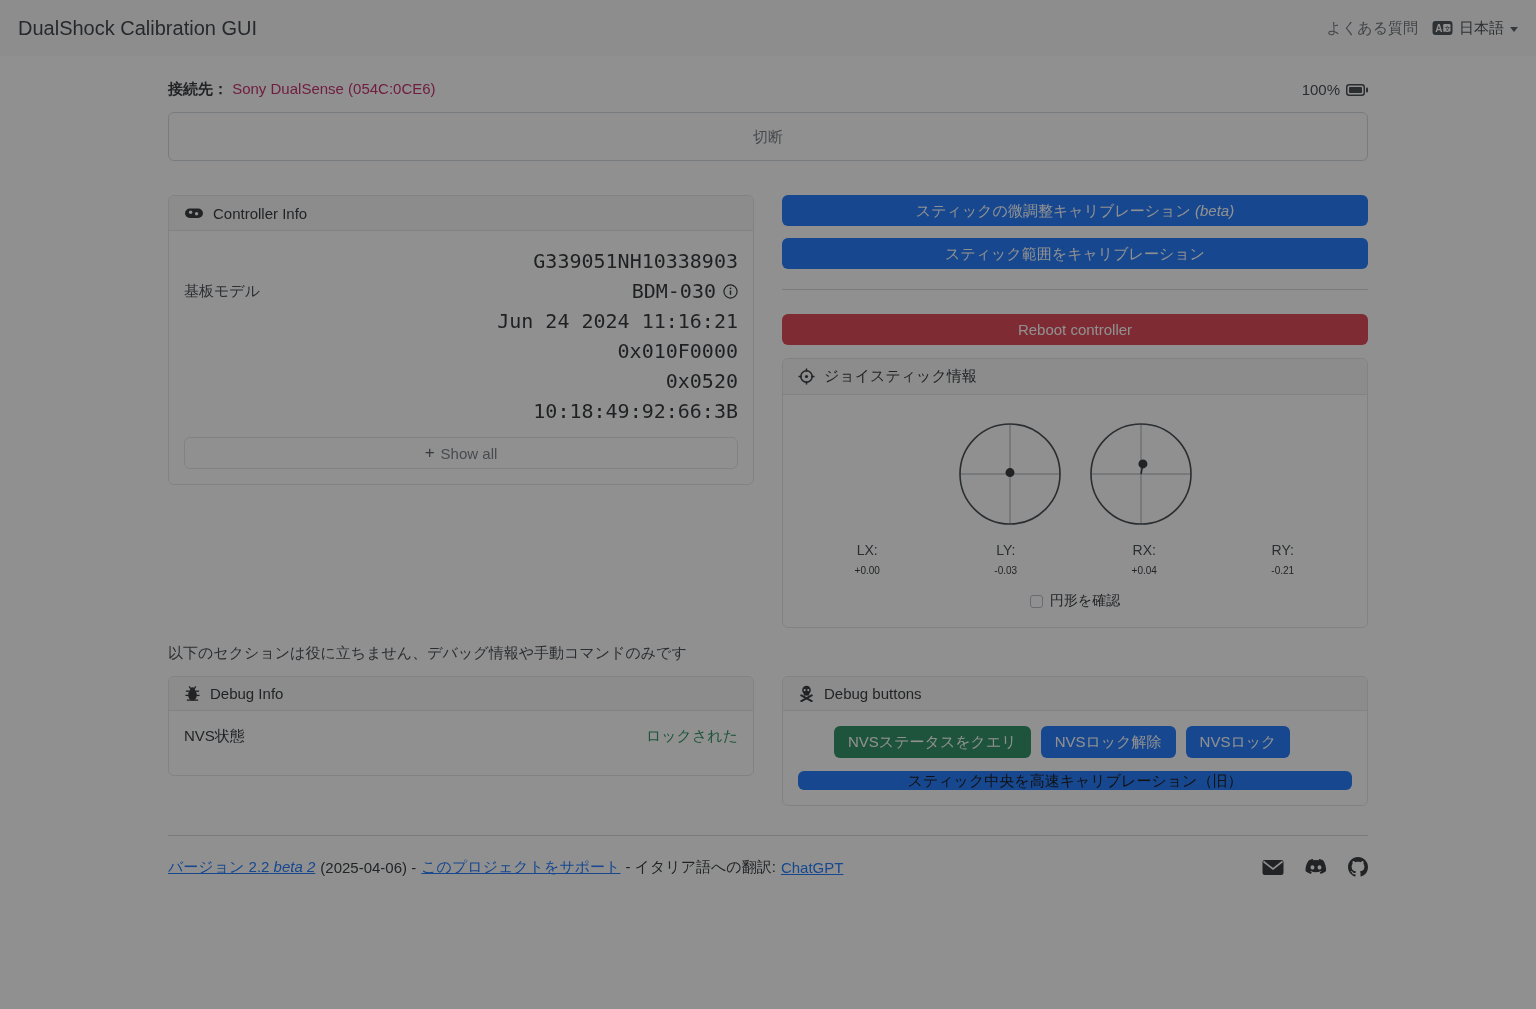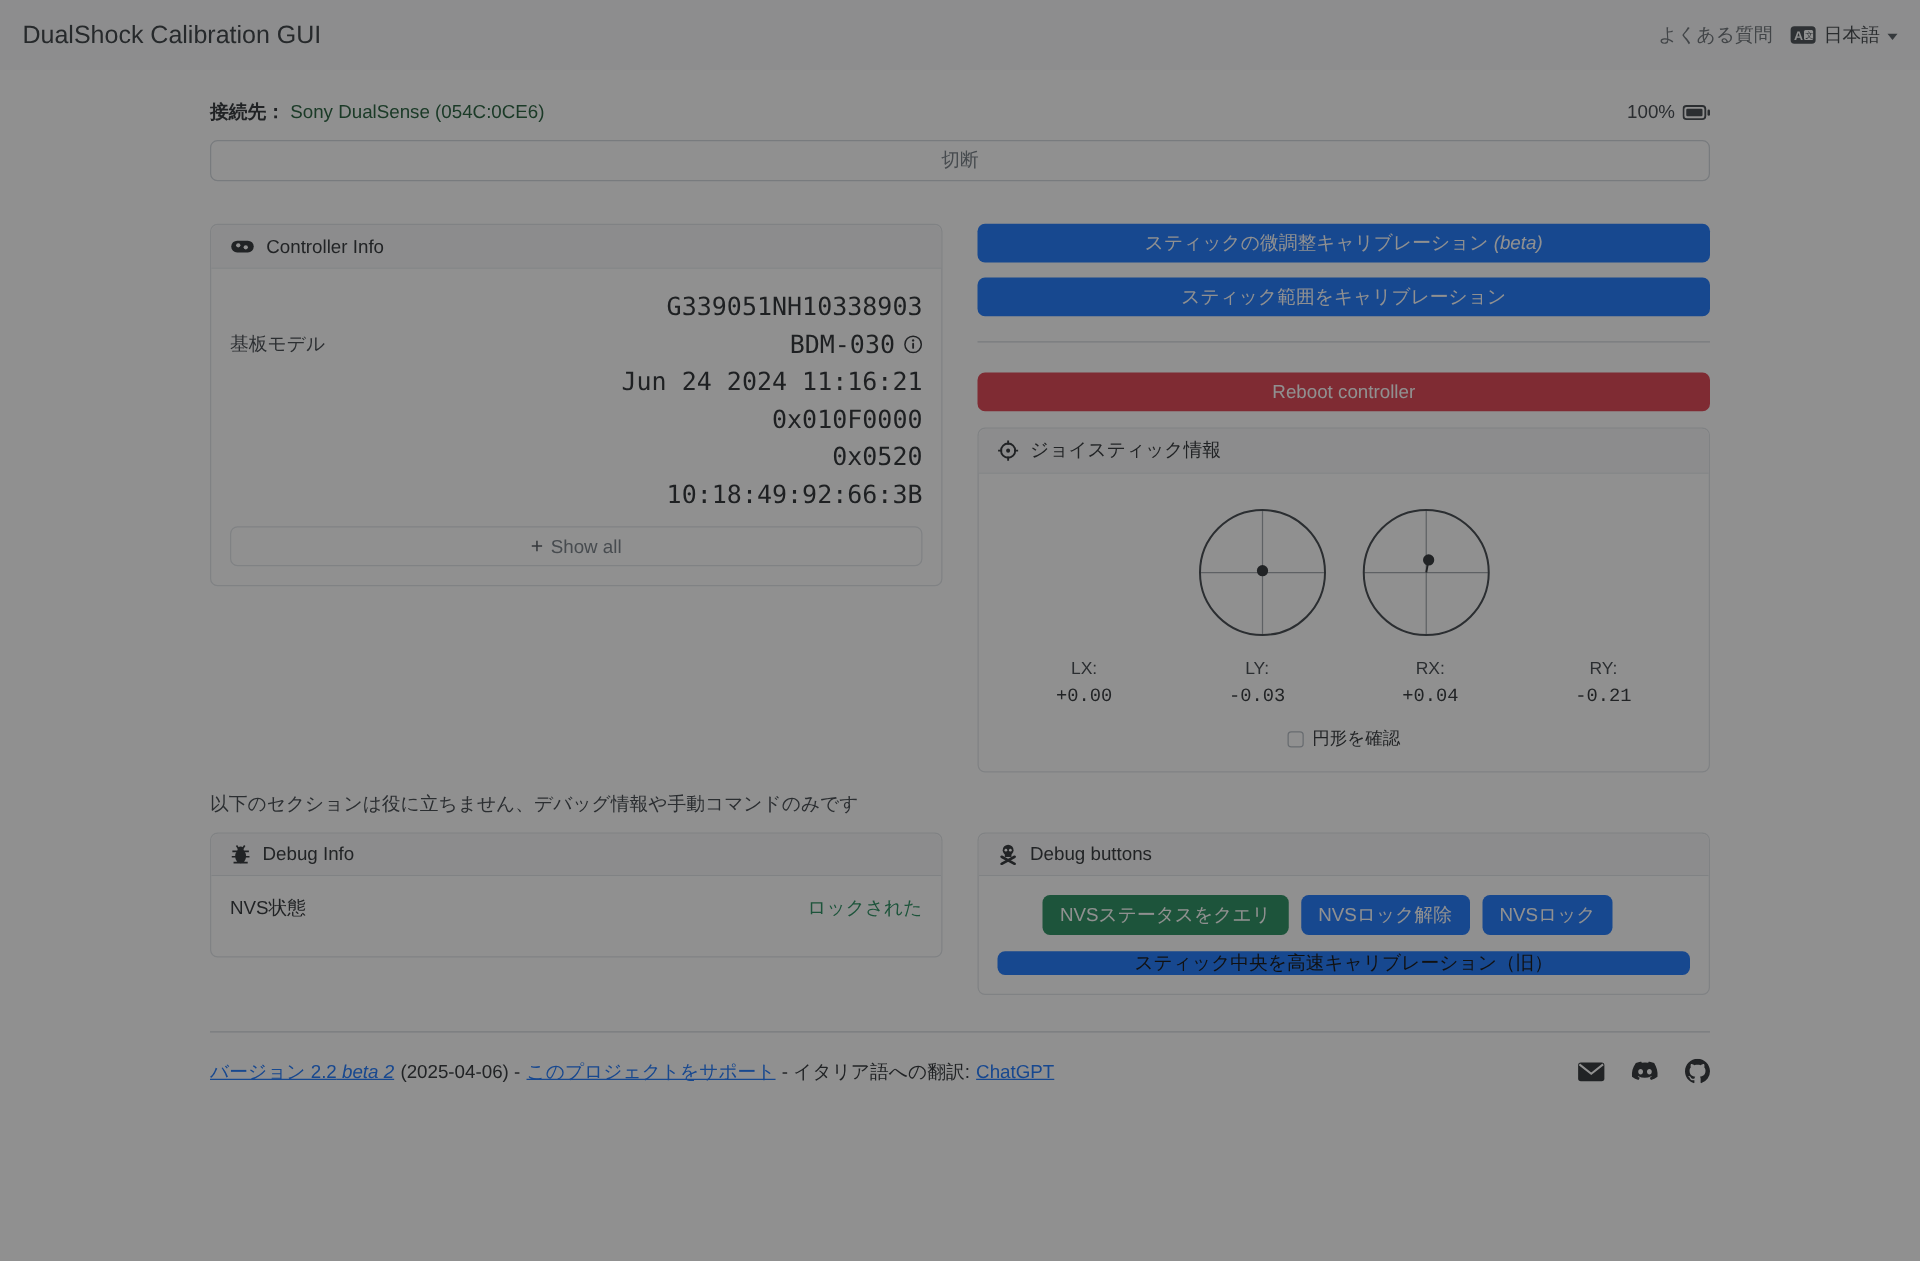--- a/index.html
+++ b/index.html
@@ -27,25 +27,25 @@
   .navbar-title{font-size:20px;color:#2b3035;}
   .nav-right{display:flex;align-items:center;gap:14px;}
   .faq-link{color:#62686e;text-decoration:none;cursor:pointer;}
   .lang-group{display:flex;align-items:center;gap:6px;color:#33383d;cursor:pointer;}
   .caret{width:0;height:0;border-left:4px solid transparent;border-right:4px solid transparent;
     border-top:5px solid #495057;margin-top:2px;}
   
   .container{width:1200px;margin:0 auto;padding-top:24px;}
   .conn-row{display:flex;justify-content:space-between;align-items:center;margin-bottom:13px;}
   .conn-label{font-weight:bold;}
-  .conn-device{color:#14532d;}
+  .conn-device{color:#be185d;}
   .battery-wrap{display:flex;align-items:center;gap:6px;color:#343a40;}
   .btn{display:block;border:none;border-radius:6px;font-size:15px;cursor:pointer;
     font-family:inherit;line-height:1;}
-  .btn-outline{width:100%;height:33px;background:transparent;border:1px solid #ced4da;color:var(--muted);}
+  .btn-outline{width:100%;height:49px;background:transparent;border:1px solid #ced4da;color:var(--muted);}
   .grid{display:grid;grid-template-columns:1fr 1fr;gap:28px;margin-top:34px;align-items:start;}
   
   .card{border:1px solid var(--border);border-radius:6px;background:#fff;}
   .card-header{padding:8px 15px;background:var(--header-bg);border-bottom:1px solid var(--border);
     border-radius:6px 6px 0 0;display:flex;align-items:center;gap:9px;}
   .card-body{padding:15px;}
   
   .info-row{display:flex;justify-content:space-between;align-items:center;height:30px;}
   .info-label{color:#343a40;}
   .info-value{font-family:"DejaVu Sans Mono","Liberation Mono",monospace;font-size:20px;
@@ -58,21 +58,21 @@
   .btn-stack{display:flex;flex-direction:column;gap:12px;}
   .btn-block{width:100%;height:31px;color:#fff;}
   .btn-primary{background:var(--primary);}
   .btn-danger{background:var(--danger);}
   .btn-disabled{background:transparent;border:1px solid #ced4da;color:var(--muted);cursor:default;}
   .sep{border:none;border-top:1px solid #cfd4d9;margin:20px 0 24px;}
   .joystick-card{margin-top:13px;}
   .stick-row{display:flex;justify-content:center;gap:27px;padding:12px 0 16px;}
   .axes-row{display:grid;grid-template-columns:repeat(4,1fr);text-align:center;}
   .axis-label{font-size:14px;color:#343a40;}
-  .axis-value{font-family:Liberation Mono, monospace;font-size:15px;margin-top:7px;}
+  .axis-value{font-family:Liberation Sans, sans-serif;font-size:10px;margin-top:7px;}
   .check-row{display:flex;justify-content:center;align-items:center;gap:7px;padding:16px 0 2px;font-size:14px;}
   .checkbox{appearance:none;-webkit-appearance:none;width:13px;height:13px;border:1px solid #adb5bd;
     border-radius:3px;background:#fff;margin:0;cursor:pointer;}
   
   .debug-note{margin:16px 0 13px;color:#343a40;}
   .debug-grid{display:grid;grid-template-columns:1fr 1fr;gap:28px;align-items:start;}
   .debug-row{display:flex;justify-content:space-between;align-items:center;padding:1px 0 14px;}
   .locked-value{color:var(--success);}
   .debug-btn-row{display:flex;gap:10px;padding-left:36px;}
   .btn-sm{height:32px;padding:0 14px;color:#fff;border-radius:6px;border:none;font-size:15px;

